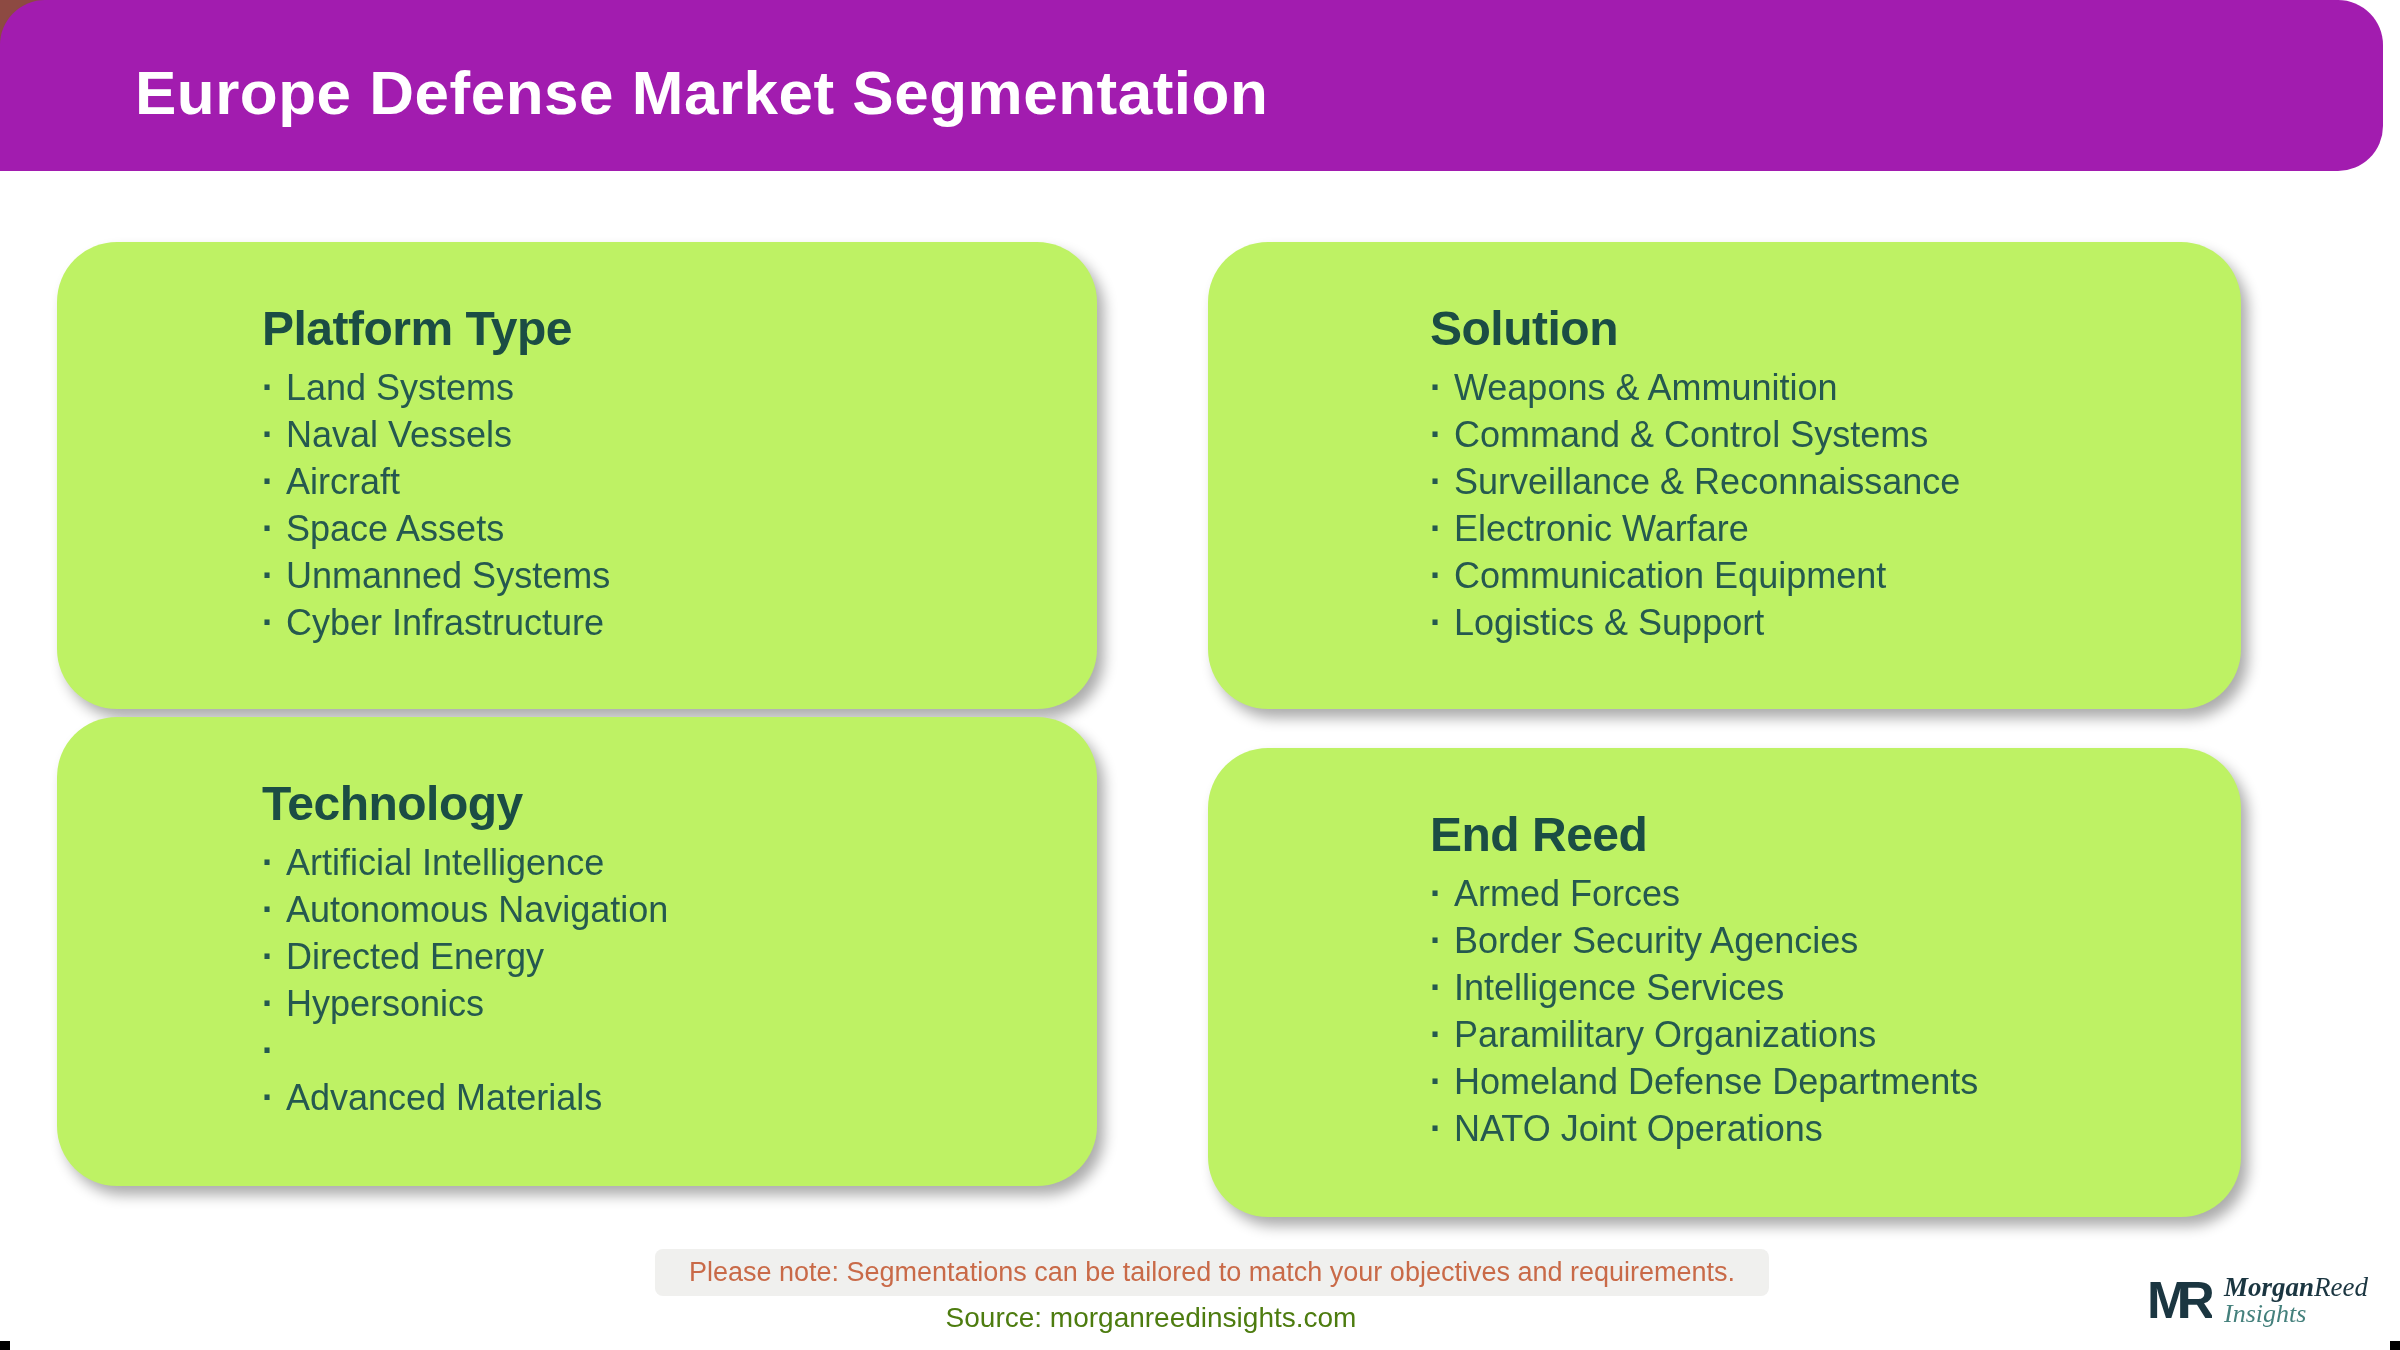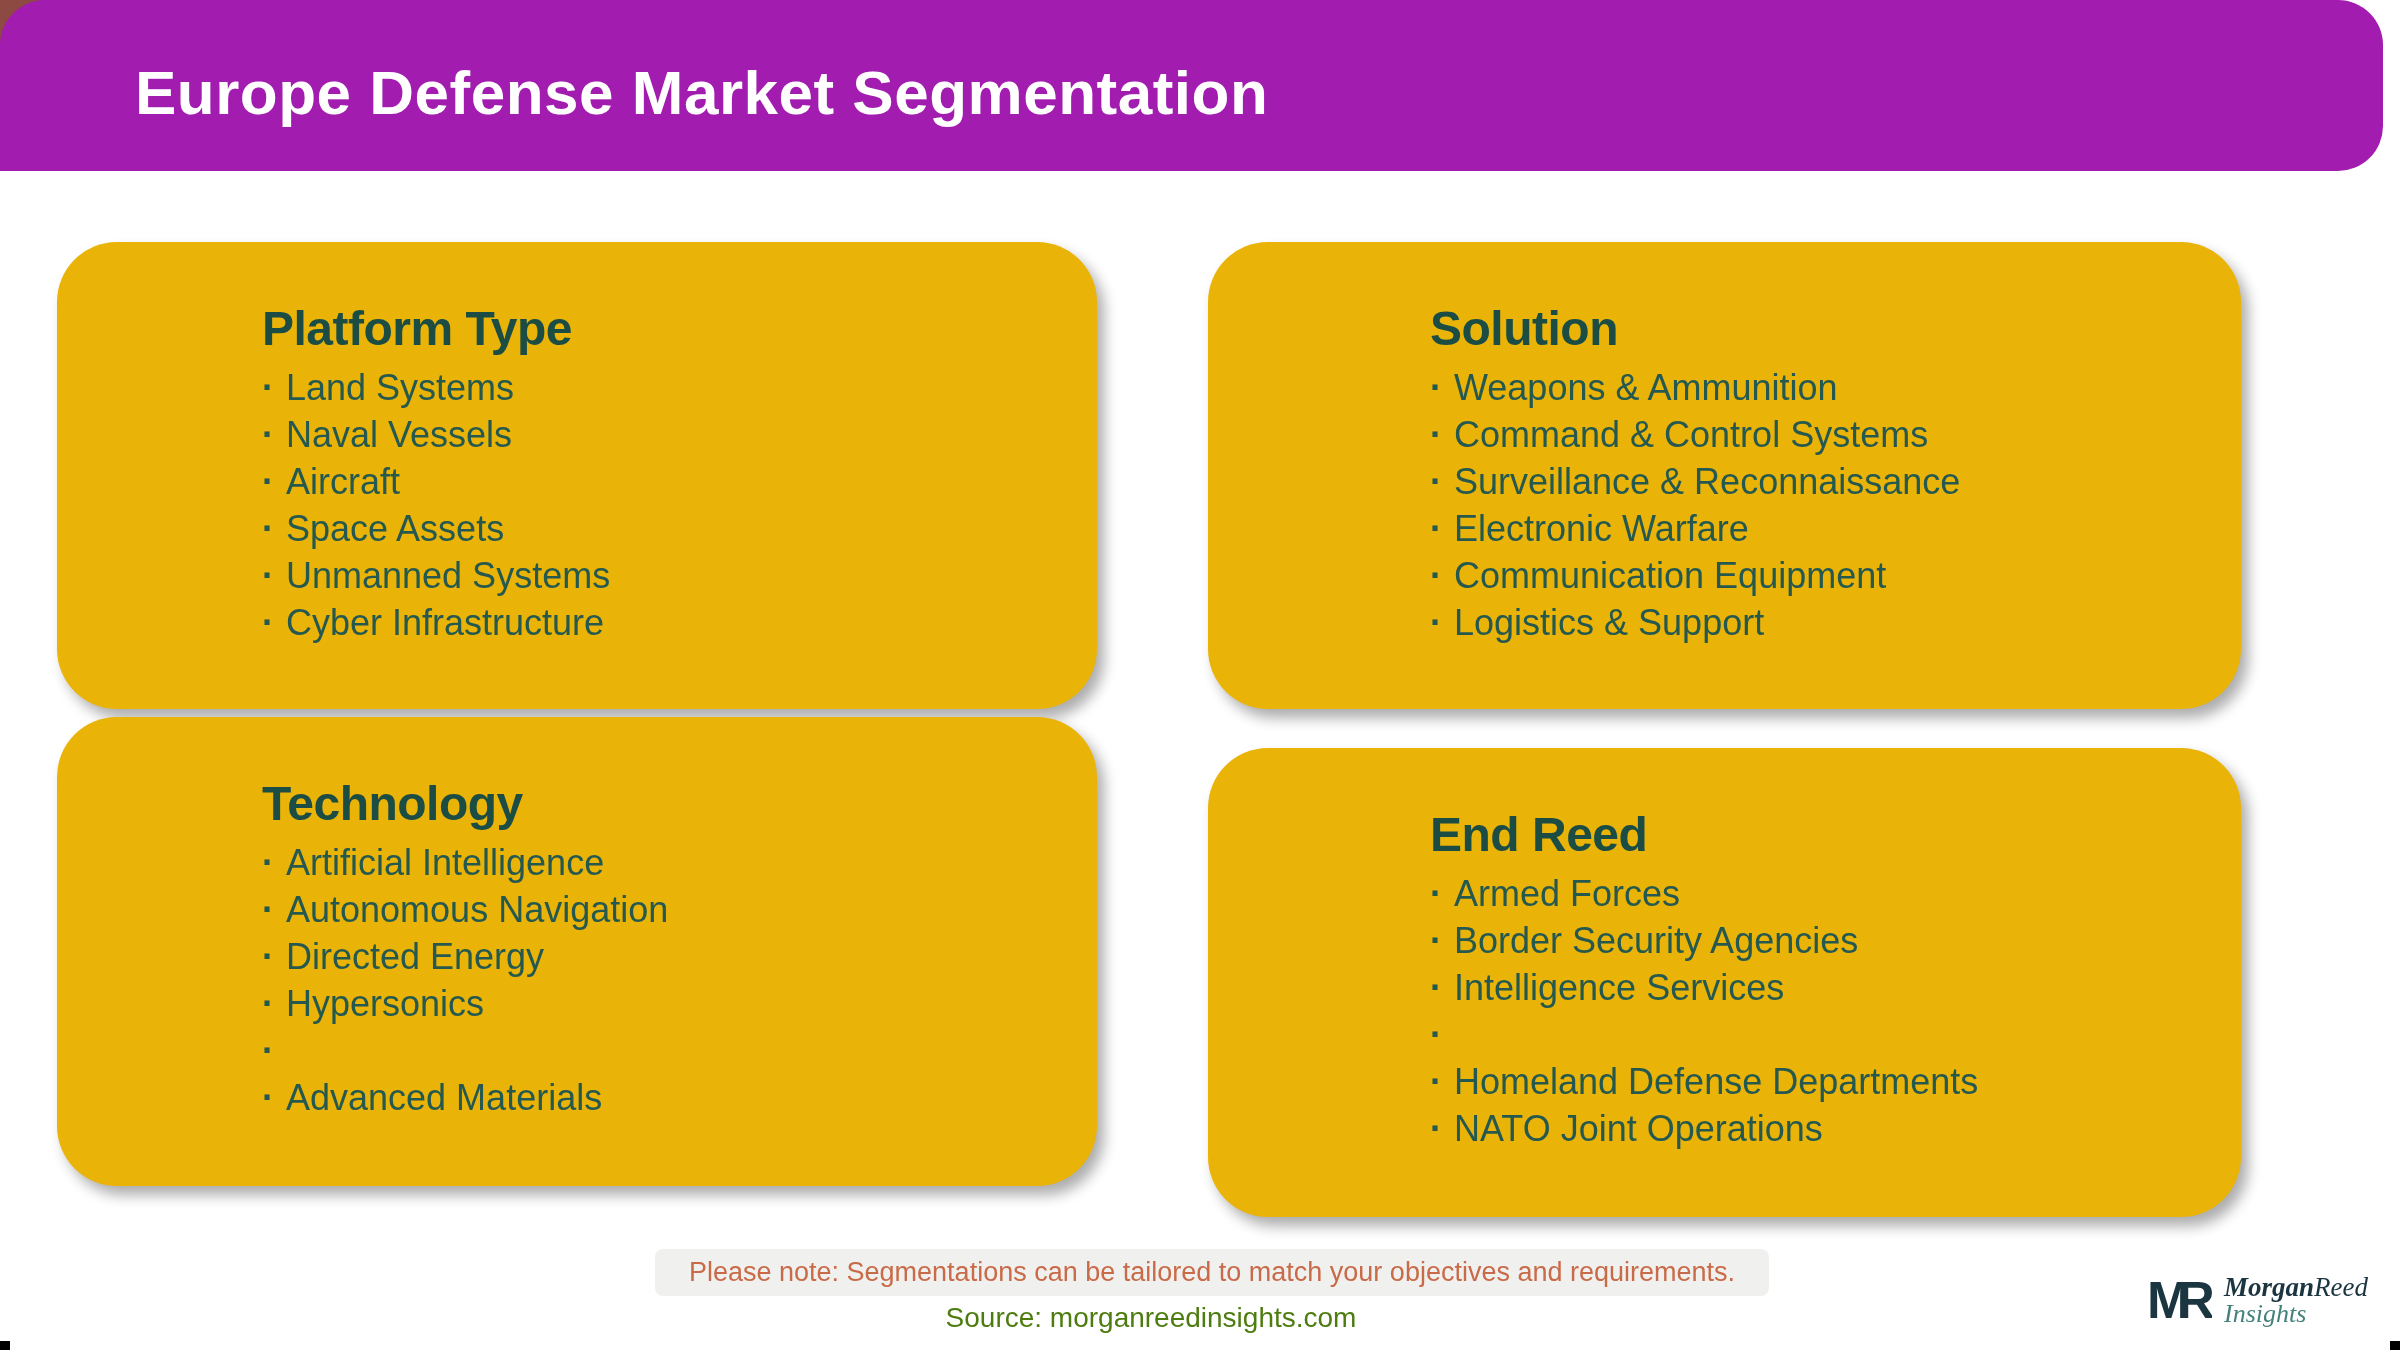--- a/index.html
+++ b/index.html
@@ -19,21 +19,21 @@
     background:#a21caf; border-radius:45px 45px 45px 0;
     z-index:1; display:flex; align-items:center;
   }
   .header-title {
     margin-left:135px; padding-top:14px;
     font-size:62px; font-weight:800; letter-spacing:0.5px; color:#ffffff;
   }
 
   
   .card {
-    position:absolute; background:#eab308; border-radius:60px;
+    position:absolute; background:#bef264; border-radius:60px;
     box-shadow:7px 9px 14px rgba(0,0,0,0.33);
     padding-top:58px; z-index:2;
   }
   .card.c1 { left:57px;   top:242px; width:1040px; height:467px; padding-left:205px; }
   .card.c2 { left:1208px; top:242px; width:1033px; height:467px; padding-left:222px; }
   .card.c3 { left:57px;   top:717px; width:1040px; height:469px; padding-left:205px; }
   .card.c4 { left:1208px; top:748px; width:1033px; height:469px; padding-left:222px; }
 
   .card-title {
     font-size:48px; font-weight:700; letter-spacing:-0.5px;
@@ -175,20 +175,21 @@
   <div class="item">
       <span class="bullet">·</span>
       <span>Border Security Agencies</span>
     </div>
   <div class="item">
       <span class="bullet">·</span>
       <span>Intelligence Services</span>
     </div>
   <div class="item">
       <span class="bullet">·</span>
+      <span>Paramilitary Organizations</span>
     </div>
   <div class="item">
       <span class="bullet">·</span>
       <span>Homeland Defense Departments</span>
     </div>
   <div class="item">
       <span class="bullet">·</span>
       <span>NATO Joint Operations</span>
     </div>
 </div>

